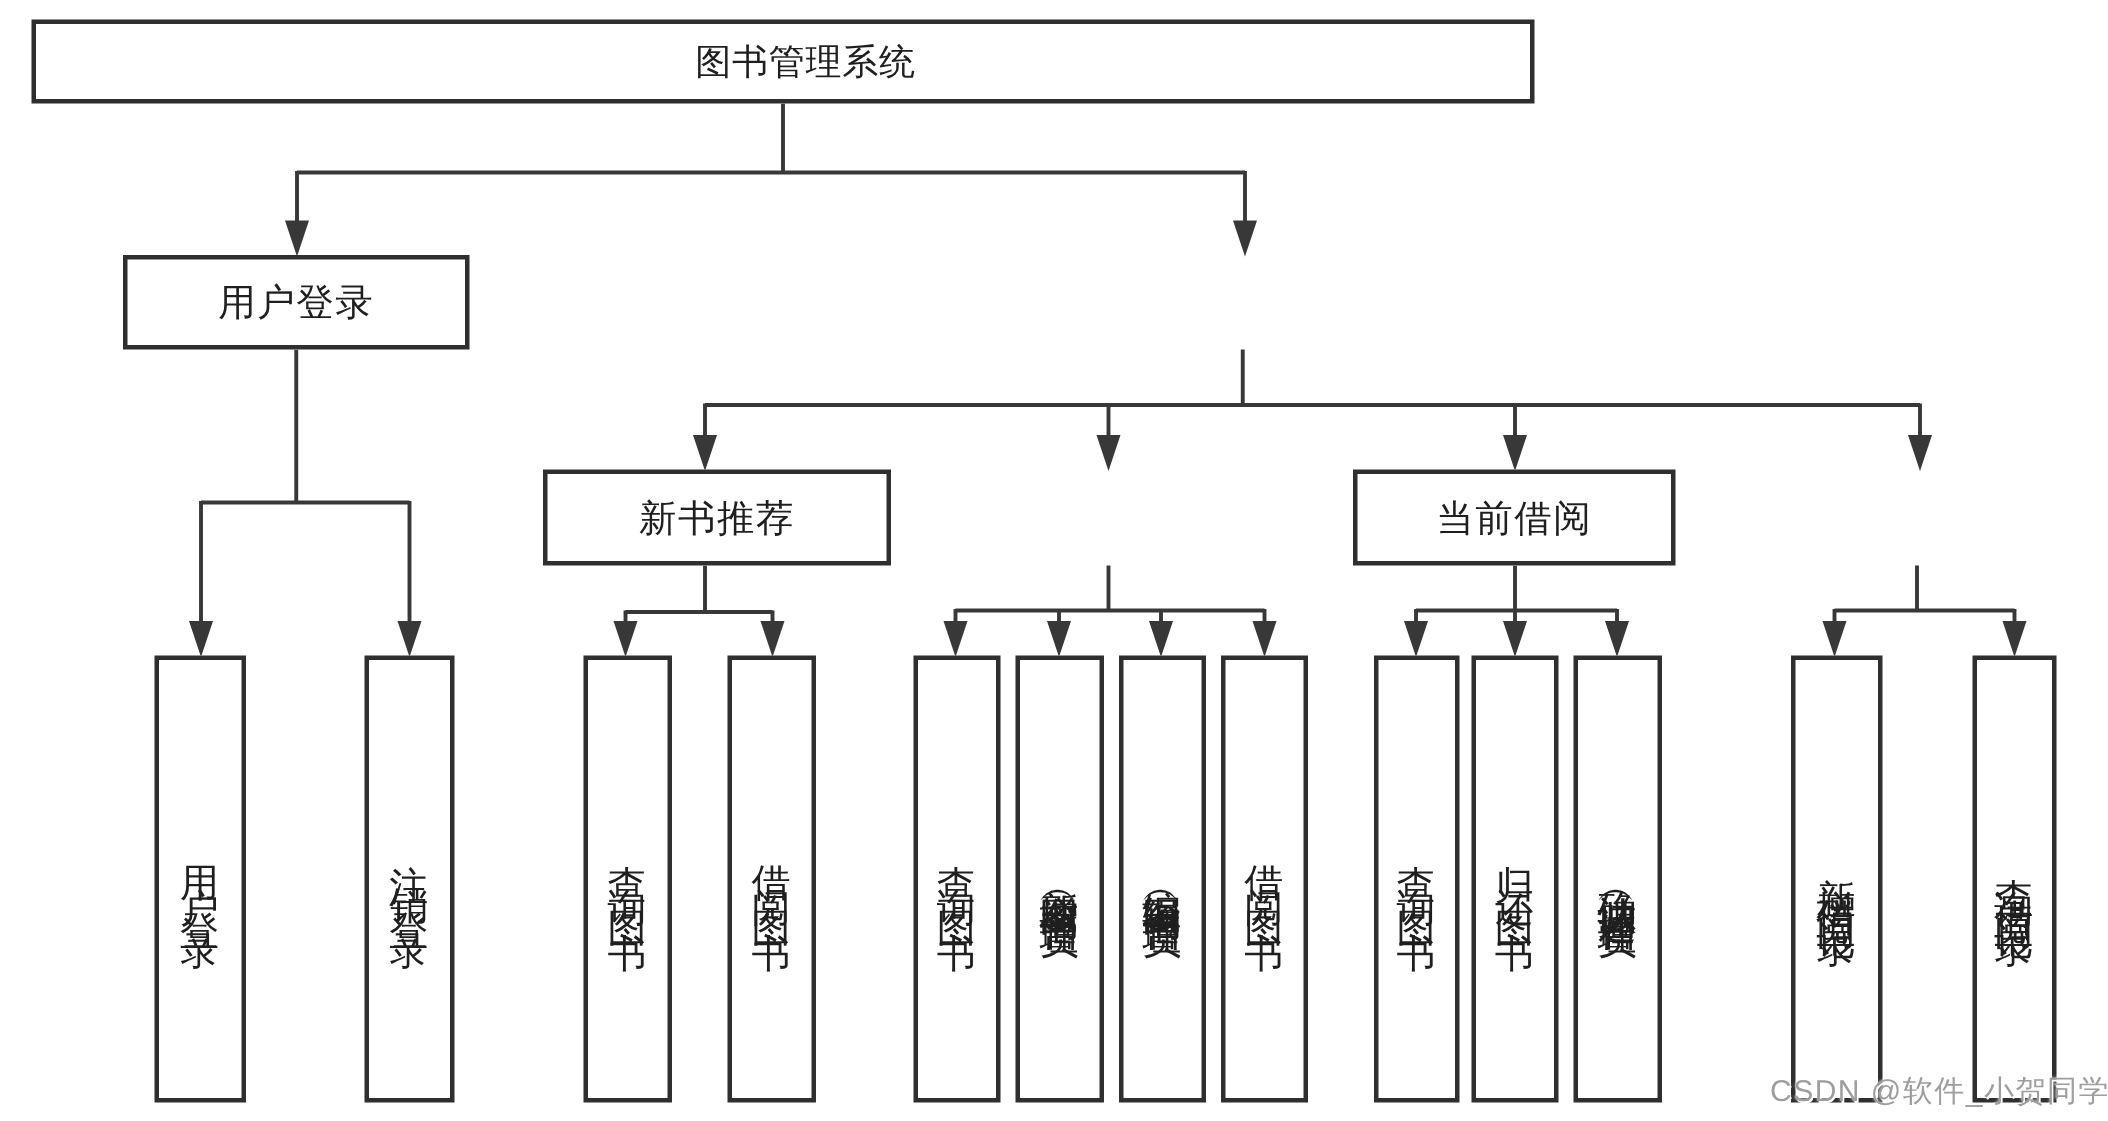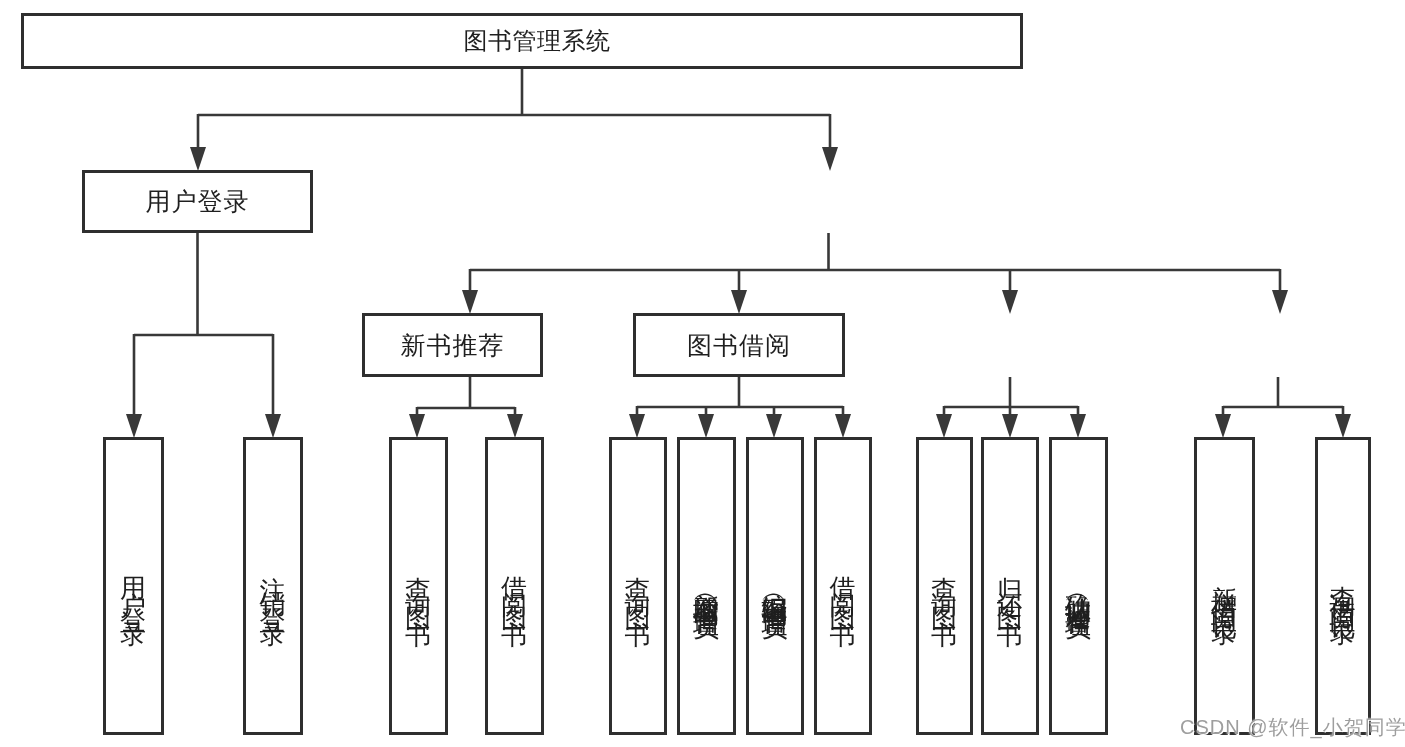--- a/index.html
+++ b/index.html
@@ -152,22 +152,22 @@
       <polygon points="1215,414 1231,414 1223,438"></polygon>
       <path d="M1343 406 V 419"></path>
       <polygon points="1335,414 1351,414 1343,438"></polygon>
     </g>
   </svg>
 
   <div class="node title" style="left:21px; top:13px; width:1002px; height:56px;">图书管理系统</div>
 
   <div class="node" style="left:82px; top:170px; width:231px; height:63px;">用户登录</div>
 
-  <div class="node" style="left:362px; top:313px; width:181px; height:64px;">新书推荐</div>
-  <div class="node" style="left:633px; top:313px; width:212px; height:64px;">图书借阅</div>
+  <div class="node" style="left:362px; top:313px; width:232px; height:64px;">新书推荐</div>
+  <div class="node" style="left:902px; top:313px; width:215px; height:64px;">当前借阅</div>
 
   <div class="node leaf ls4" style="left:103px; width:61px;">用户登录</div>
   <div class="node leaf ls4" style="left:243px; width:60px;">注销登录</div>
 
   <div class="node leaf ls4" style="left:389px; width:59px;">查询图书</div>
   <div class="node leaf ls4" style="left:485px; width:59px;">借阅图书</div>
 
   <div class="node leaf ls4" style="left:609px; width:58px;">查询图书</div>
   <div class="node leaf ls10" style="left:677px; width:59px;">新增图书（管理员）</div>
   <div class="node leaf ls10" style="left:746px; width:58px;">编辑图书（管理员）</div>

